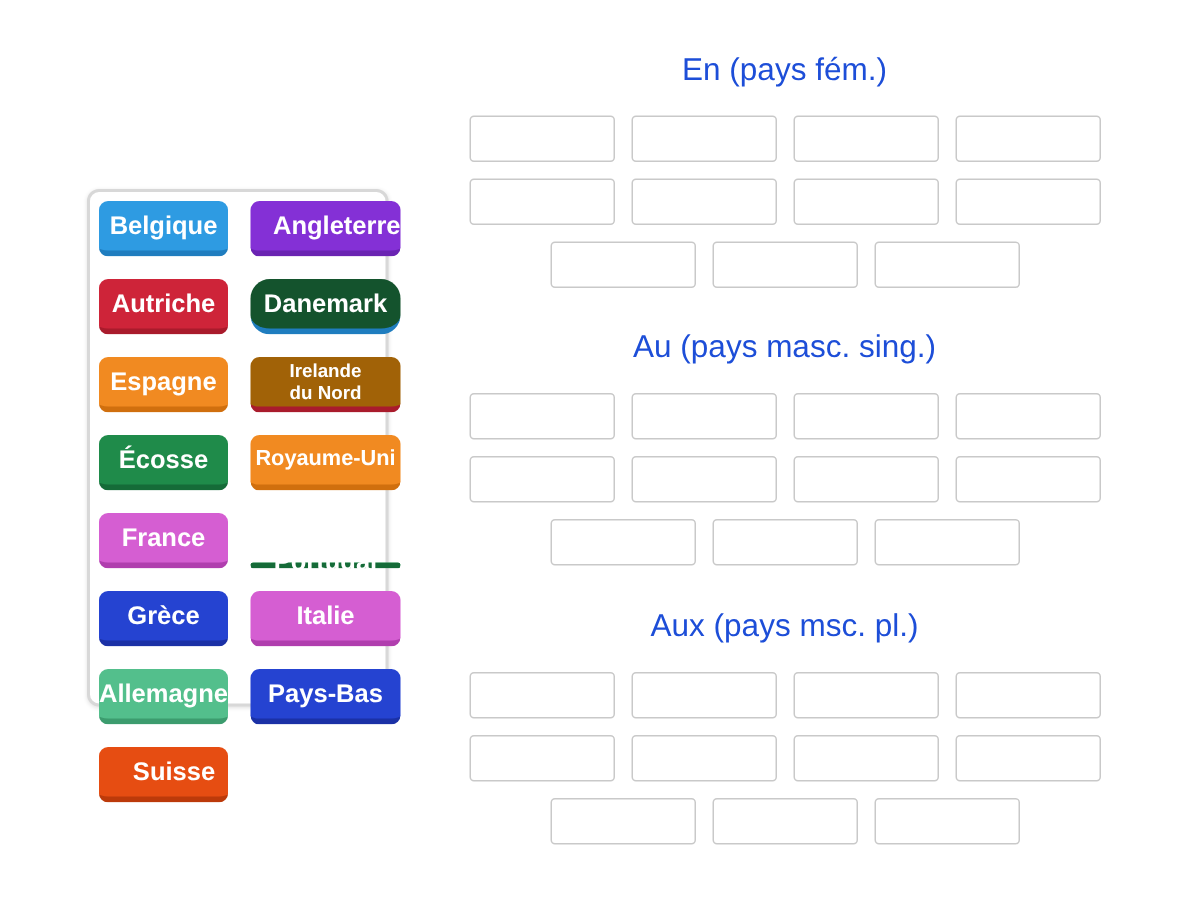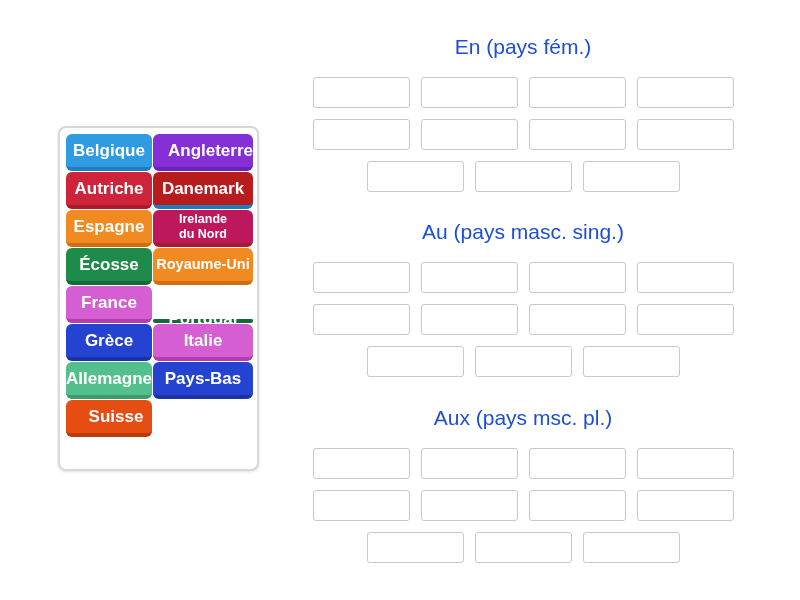--- a/index.html
+++ b/index.html
@@ -25,21 +25,21 @@
     height: 345px;
     box-sizing: border-box;
     background: #ffffff;
     border: 2px solid #d8d8d8;
     border-radius: 8px;
     box-shadow: 0 1px 3px rgba(0,0,0,0.12);
     padding: 6px;
     display: grid;
     grid-template-columns: 1fr 1fr;
     grid-auto-rows: 37px;
-    gap: 1px;
+    gap: 15px;
   }
   .tile {
     box-sizing: border-box;
     border-radius: 6px;
     border-bottom: 4px solid rgba(0,0,0,0.3);
     color: #ffffff;
     font-weight: 700;
     font-size: 17px;
     display: flex;
     align-items: center;
@@ -93,23 +93,23 @@
 </style>
 </head>
 <body>
 
 <div class="stage">
 
   <div class="tile-panel">
     <div class="tile" style="background-color: rgb(46, 155, 226); border-bottom-color: rgb(31, 125, 191);">Belgique</div>
     <div class="tile" style="background-color: rgb(132, 48, 214); border-bottom-color: rgb(106, 35, 178); padding-left: 15px;">Angleterre</div>
     <div class="tile" style="background-color: rgb(206, 36, 57); border-bottom-color: rgb(169, 27, 44);">Autriche</div>
-    <div class="tile" style="background-color: #b91c1c; border-bottom-color: rgb(31, 125, 191);">Danemark</div>
+    <div class="tile" style="background-color: #14532d; border-bottom-color: rgb(31, 125, 191); border-radius: 13px;">Danemark</div>
     <div class="tile" style="background-color: rgb(241, 138, 33); border-bottom-color: rgb(208, 111, 14);">Espagne</div>
-    <div class="tile fs-12" style="background-color: #be185d; border-bottom-color: rgb(169, 27, 44);">Irelande
+    <div class="tile fs-12" style="background-color: #a16207; border-bottom-color: rgb(169, 27, 44);">Irelande
 du Nord</div>
     <div class="tile" style="background-color: rgb(31, 139, 74); border-bottom-color: rgb(21, 107, 56);">Écosse</div>
     <div class="tile fs-15" style="background-color: rgb(241, 138, 33); border-bottom-color: rgb(208, 111, 14);">Royaume-Uni</div>
     <div class="tile" style="background-color: rgb(213, 94, 210); border-bottom-color: rgb(176, 62, 174);">France</div>
     <div class="tile" style="background-color: rgb(31, 139, 74); border-bottom-color: rgb(21, 107, 56); margin-top: 33px;">Portugal</div>
     <div class="tile" style="background-color: rgb(37, 67, 209); border-bottom-color: rgb(27, 49, 166);">Grèce</div>
     <div class="tile" style="background-color: rgb(213, 94, 210); border-bottom-color: rgb(176, 62, 174);">Italie</div>
     <div class="tile" style="background-color: rgb(83, 191, 140); border-bottom-color: rgb(60, 156, 110);">Allemagne</div>
     <div class="tile" style="background-color: rgb(37, 67, 209); border-bottom-color: rgb(27, 49, 166);">Pays-Bas</div>
     <div class="tile" style="background-color: rgb(230, 77, 18); border-bottom-color: rgb(188, 58, 10); padding-left: 14px;">Suisse</div>

